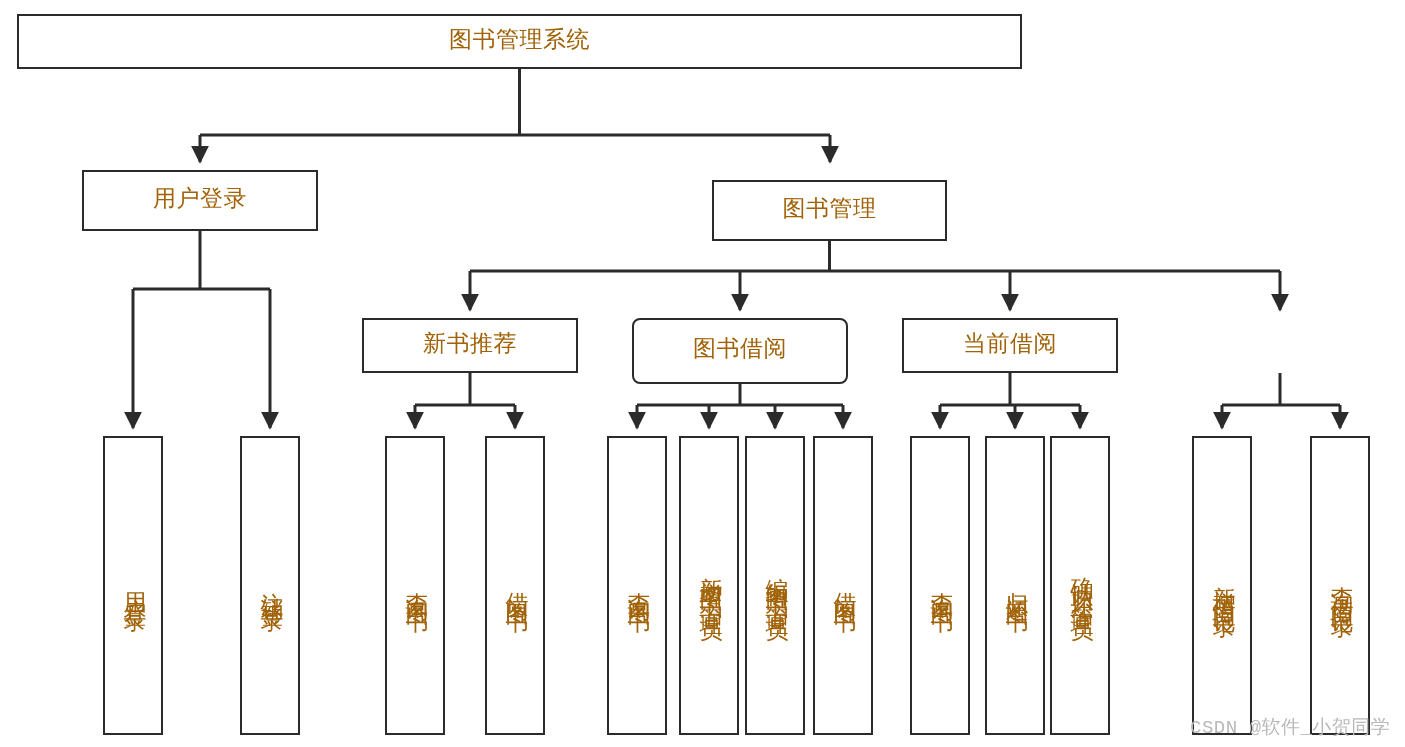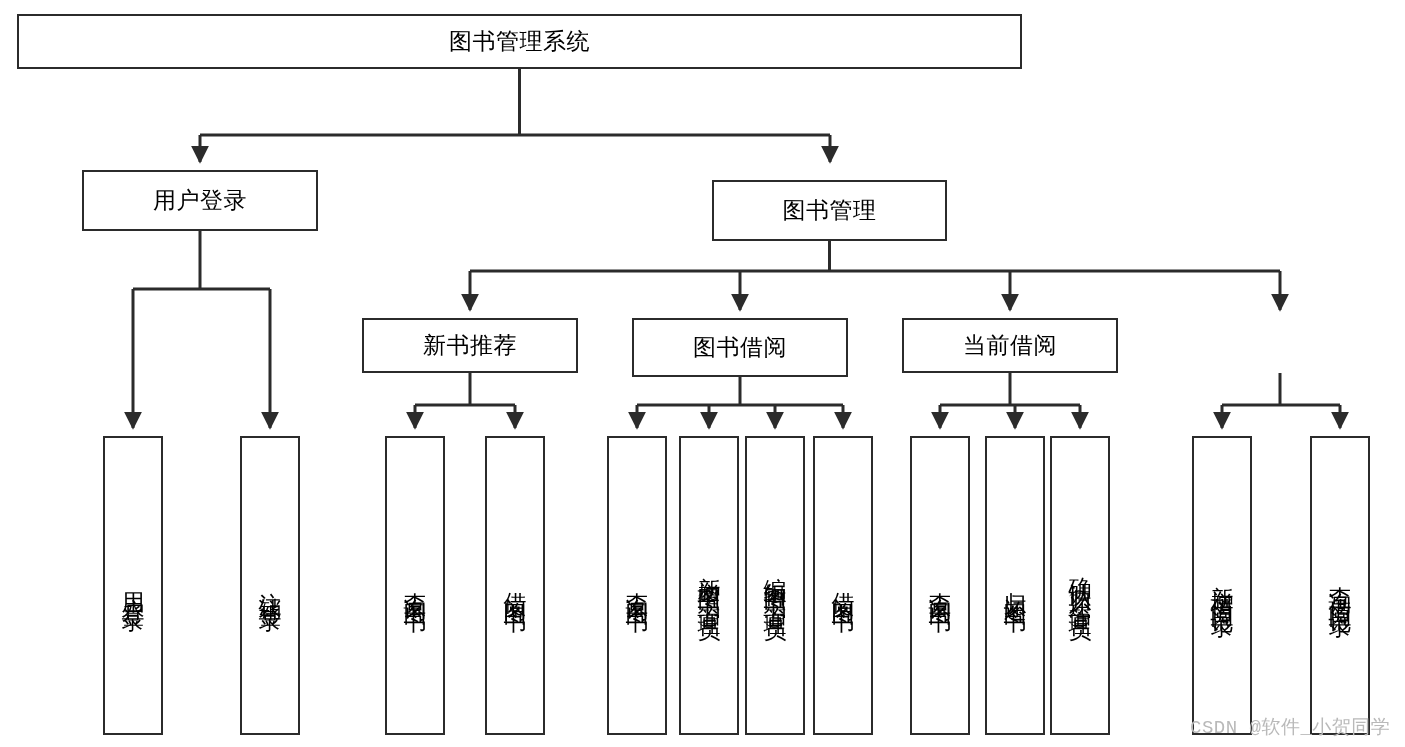--- a/index.html
+++ b/index.html
@@ -27,21 +27,22 @@
     pointer-events: none;
   }
   .node {
     position: absolute;
     box-sizing: border-box;
     background: #ffffff;
     border: 2.5px solid #2b2b2b;
     display: flex;
     align-items: center;
     justify-content: center;
-    color: #000000;
+    color: #a16207;
+    font-family: Liberation Mono, monospace;
   }
   .node-h {
     font-size: 23px;
     line-height: 1.1;
     letter-spacing: 0.5px;
   }
   .node-v {
     font-size: 23px;
     writing-mode: vertical-rl;
     text-orientation: upright;
@@ -111,21 +112,21 @@
       <path d="M 1340 405 L 1340 428" marker-end="url(#arrow)"></path>
     </g>
   </svg>
 
   <div class="node node-h" style="left: 17px; top: 14px; width: 1005px; height: 55px;">图书管理系统</div>
 
   <div class="node node-h" style="left: 82px; top: 170px; width: 236px; height: 61px;">用户登录</div>
   <div class="node node-h" style="left: 712px; top: 180px; width: 235px; height: 61px;">图书管理</div>
 
   <div class="node node-h" style="left: 362px; top: 318px; width: 216px; height: 55px;">新书推荐</div>
-  <div class="node node-h" style="left: 632px; top: 318px; width: 216px; height: 59px;">图书借阅</div>
+  <div class="node node-h" style="left: 632px; top: 318px; width: 216px; height: 66px; border-radius: 8px;">图书借阅</div>
   <div class="node node-h" style="left: 902px; top: 318px; width: 216px; height: 55px;">当前借阅</div>
 
   <div class="node node-v" style="left: 103px; top: 436px; width: 60px; height: 299px;">用户登录</div>
   <div class="node node-v" style="left: 240px; top: 436px; width: 60px; height: 299px;">注销登录</div>
   <div class="node node-v" style="left: 385px; top: 436px; width: 60px; height: 299px;">查询图书</div>
   <div class="node node-v" style="left: 485px; top: 436px; width: 60px; height: 299px;">借阅图书</div>
   <div class="node node-v" style="left: 607px; top: 436px; width: 60px; height: 299px;">查询图书</div>
   <div class="node node-v" style="left: 679px; top: 436px; width: 60px; height: 299px;">新增图书（管理员）</div>
   <div class="node node-v" style="left: 745px; top: 436px; width: 60px; height: 299px;">编辑图书（管理员）</div>
   <div class="node node-v" style="left: 813px; top: 436px; width: 60px; height: 299px;">借阅图书</div>

